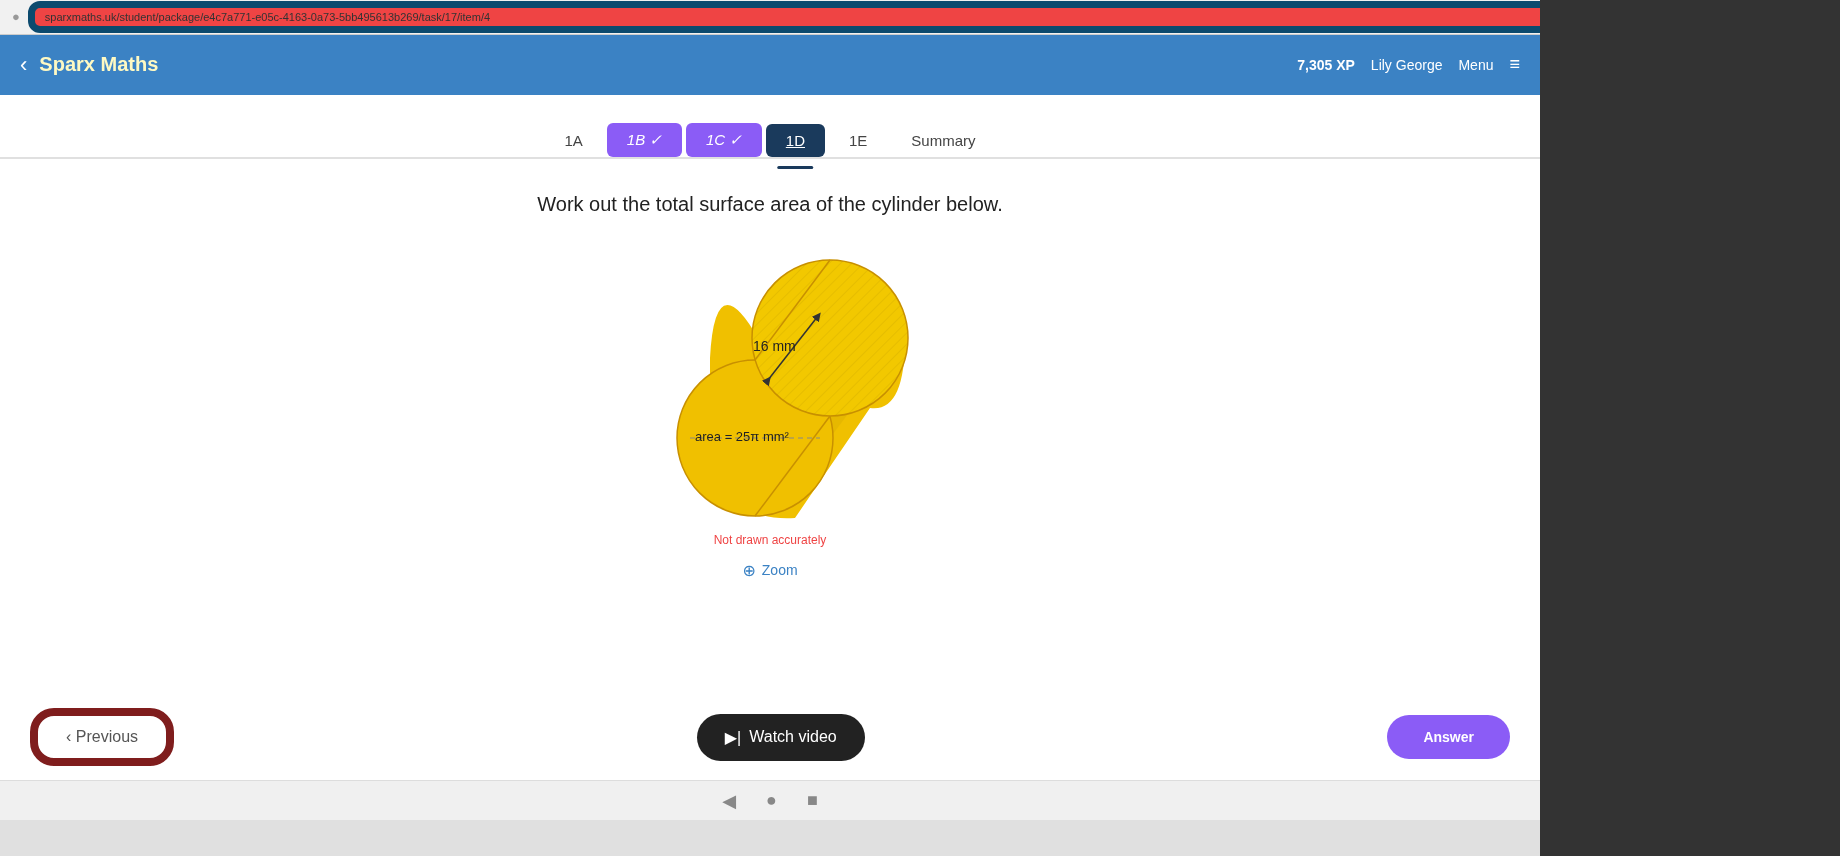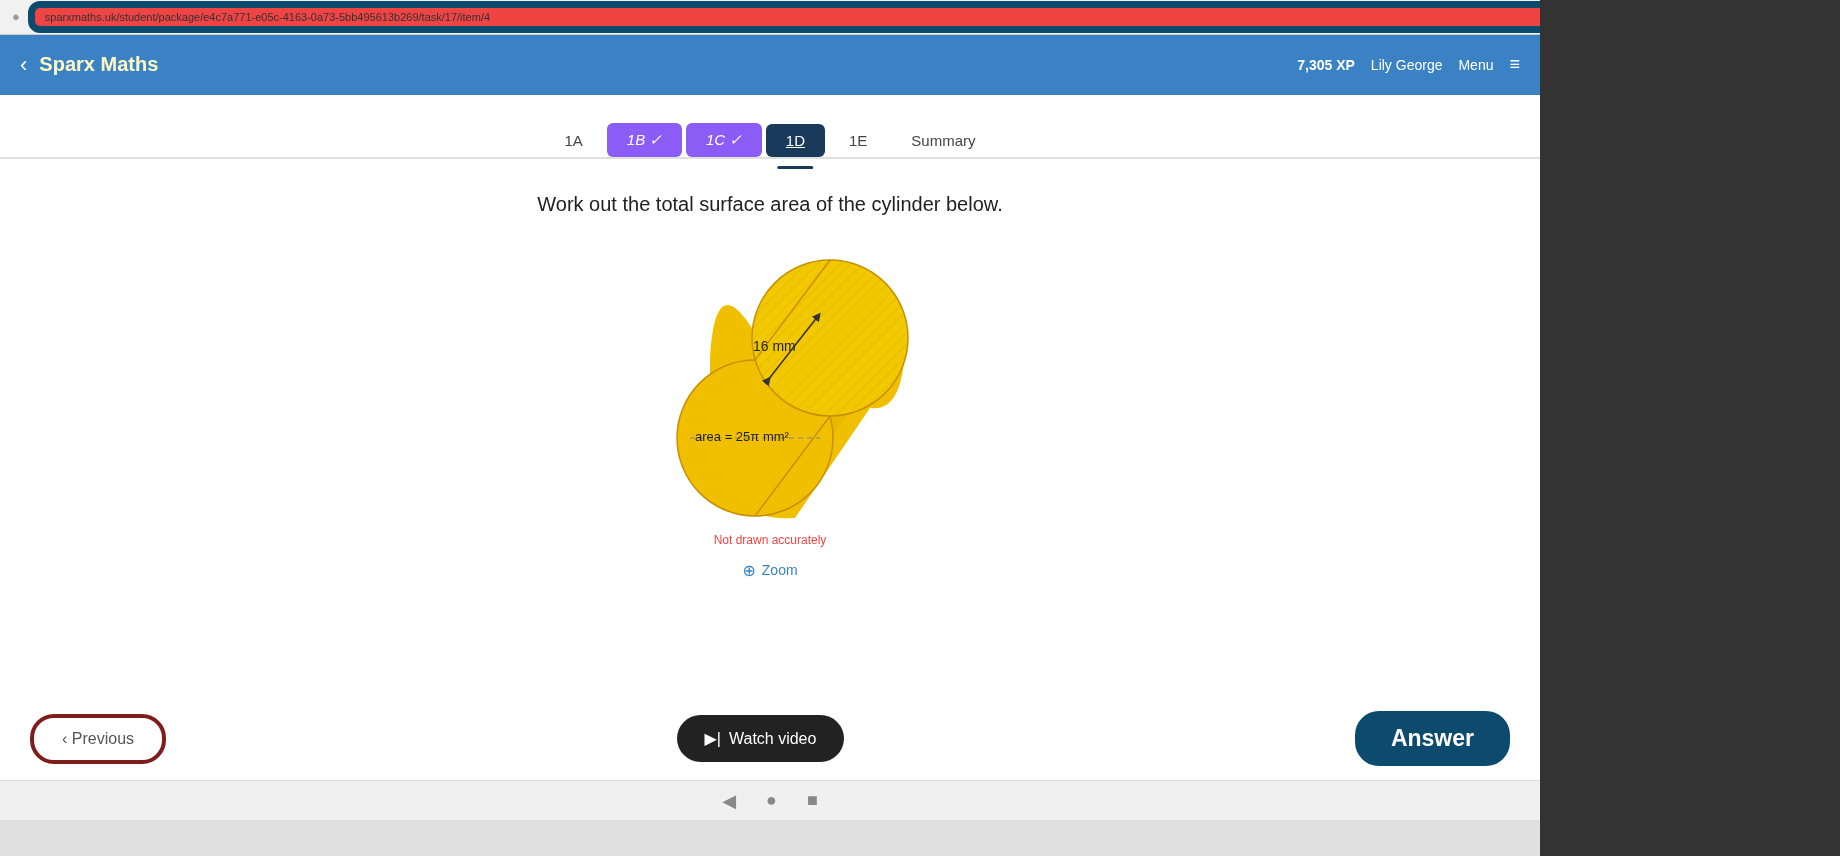--- a/index.html
+++ b/index.html
@@ -199,21 +199,21 @@
     .bottom-bar {
       display: flex;
       align-items: center;
       justify-content: space-between;
       padding: 10px 30px 14px 30px;
       flex-shrink: 0;
     }
 
     .prev-btn {
       background: transparent;
-      border: 4px solid #7f1d1d;
+      border: 8px solid #7f1d1d;
       border-radius: 24px;
       padding: 12px 28px;
       font-size: 16px;
       color: #555;
       cursor: pointer;
       display: flex;
       align-items: center;
       gap: 6px;
     }
 
@@ -224,25 +224,25 @@
       padding: 14px 28px;
       font-size: 16px;
       color: white;
       cursor: pointer;
       display: flex;
       align-items: center;
       gap: 8px;
     }
 
     .answer-btn {
-      background: #0c4a6e;
+      background: #8b5cf6;
       border: none;
       border-radius: 24px;
       padding: 14px 36px;
-      font-size: 23px;
+      font-size: 14px;
       color: white;
       cursor: pointer;
       font-weight: 600;
     }
 
     .center-bottom {
       display: flex;
       flex-direction: column;
       align-items: center;
       gap: 10px;

